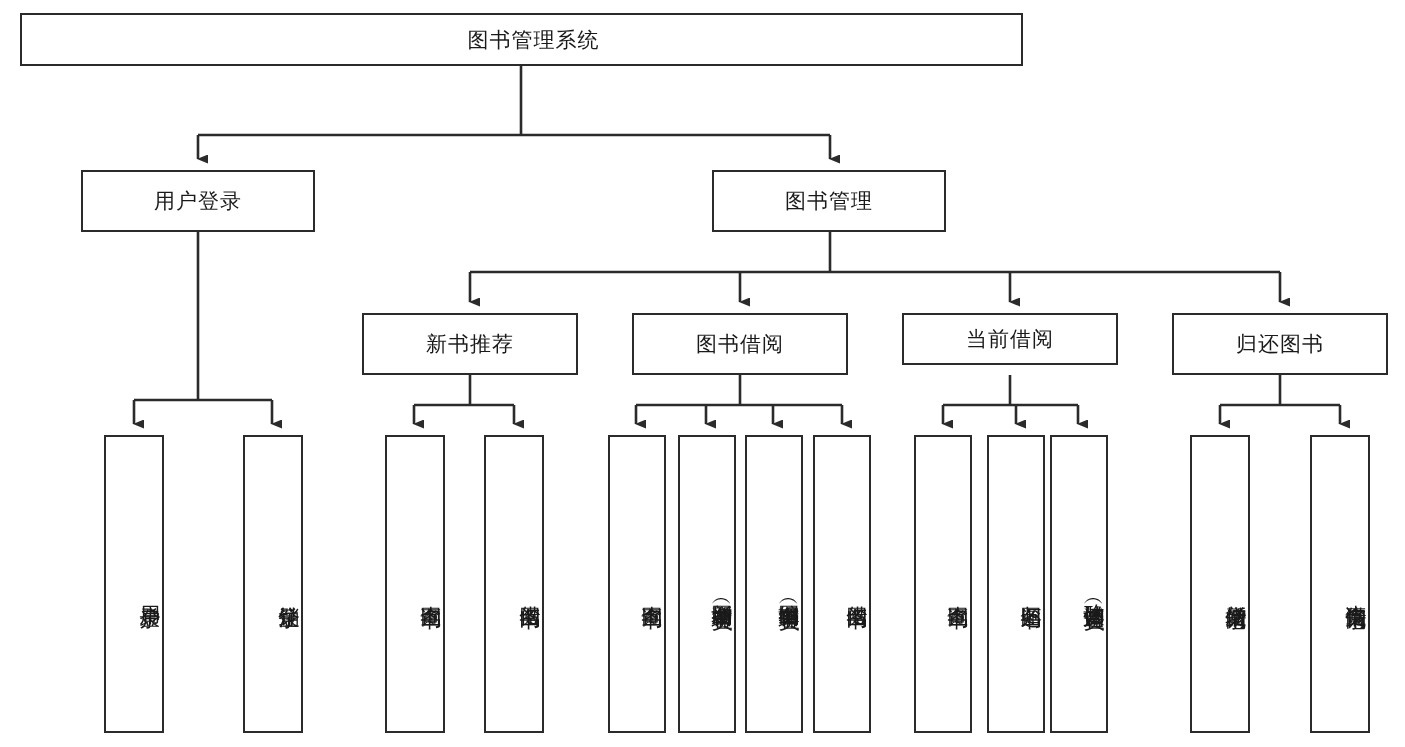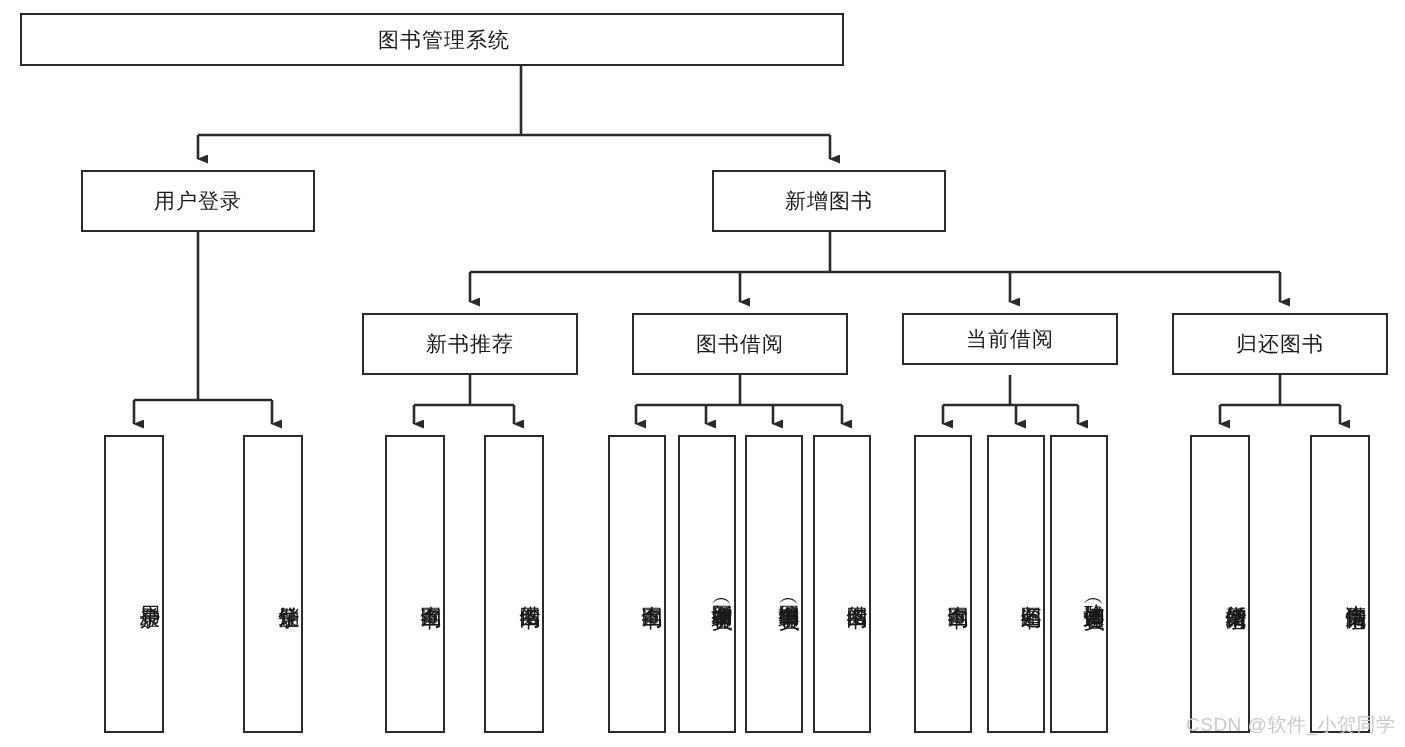--- a/index.html
+++ b/index.html
@@ -115,29 +115,29 @@
       <path d="M1016,405 L1016,424" marker-end="url(#arrow)"></path>
       <path d="M1078,405 L1078,424" marker-end="url(#arrow)"></path>
 
       <path d="M1280,375 L1280,405"></path>
       <path d="M1220,405 L1340,405"></path>
       <path d="M1220,405 L1220,424" marker-end="url(#arrow)"></path>
       <path d="M1340,405 L1340,424" marker-end="url(#arrow)"></path>
     </g>
   </svg>
 
-  <div class="node horiz" style="left:20px; top:13px; width:824px; height:53px;padding-left:24px;">
+  <div class="node horiz" style="left:20px; top:13px; width:1003px; height:53px;padding-left:24px;">
     <span class="label">图书管理系统</span>
   </div>
 
   <div class="node horiz" style="left:81px; top:170px; width:234px; height:62px;">
     <span class="label">用户登录</span>
   </div>
   <div class="node horiz" style="left:712px; top:170px; width:234px; height:62px;">
-    <span class="label">新增图书</span>
+    <span class="label">图书管理</span>
   </div>
 
   <div class="node horiz" style="left:362px; top:313px; width:216px; height:62px;">
     <span class="label">新书推荐</span>
   </div>
   <div class="node horiz" style="left:632px; top:313px; width:216px; height:62px;">
     <span class="label">图书借阅</span>
   </div>
   <div class="node horiz" style="left:902px; top:313px; width:216px; height:52px;">
     <span class="label">当前借阅</span>
@@ -183,15 +183,14 @@
     <span class="label">确认归还（管理员）</span>
   </div>
 
   <div class="node vert" style="left:1190px; top:435px; width:60px; height:298px;">
     <span class="label">新增借阅记录</span>
   </div>
   <div class="node vert" style="left:1310px; top:435px; width:60px; height:298px;">
     <span class="label">查询借阅记录</span>
   </div>
 
-  <div id="watermark">CSDN @软件_小贺同学</div>
 
 </div>
 
 </body></html>

